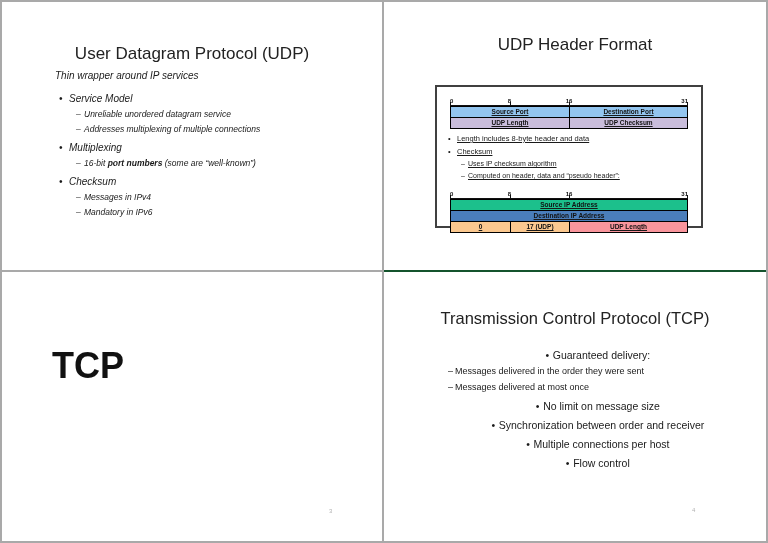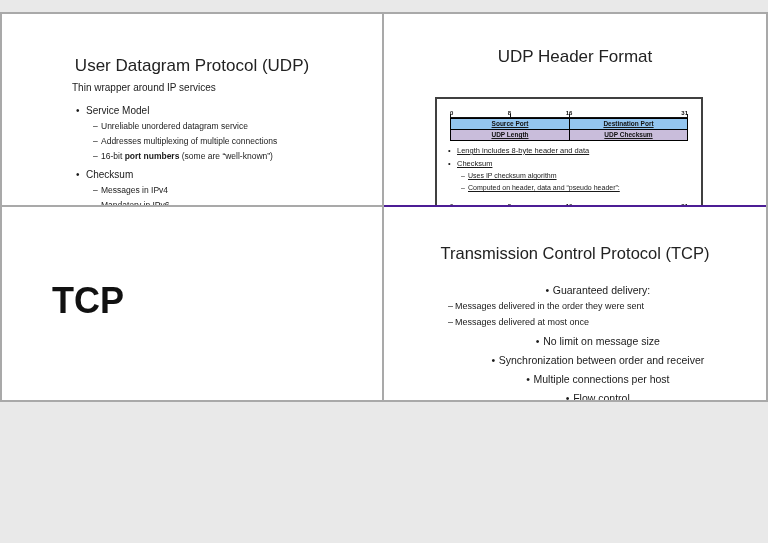--- a/index.html
+++ b/index.html
@@ -1,37 +1,37 @@
 <!DOCTYPE html>
 <html><head>
 <meta charset="utf-8">
 <style>
   html,body { margin:0; padding:0; background:#e9e9e9; font-family:"Liberation Sans", sans-serif; }
   .page {
-    position:relative; width:768px; height:390px; margin:12px auto;
+    position:relative; width:768px; height:543px; margin:0 auto;
     background:#4c1d95; box-sizing:border-box;
     border:2px solid #a9a9a9;
     display:grid; grid-template-columns:1fr 1fr; grid-template-rows:1fr 1fr;
     color:#1a1a1a;
   }
   .quad { position:relative; box-sizing:border-box; background:#fff; overflow:hidden; }
   .quad.tl { border-right:2px solid #a9a9a9; border-bottom:2px solid #a9a9a9; }
-  .quad.tr { border-bottom:2px solid #4c1d95; }
+  .quad.tr { border-bottom:2px solid #14532d; }
   .quad.bl { border-right:2px solid #a9a9a9; }
 
   .slide-title {
     position:absolute; left:0; right:0; margin:0; text-align:center;
     font-size:17px; font-weight:400; color:#222; letter-spacing:0;
   }
   .tl .slide-title { top:42px; }
   .tr .slide-title { top:33px; }
   .br .slide-title { top:37px; font-size:16.5px;text-align:center; }
 
   
-  .tl-body { position:absolute; left:70px; top:68px; right:10px; }
+  .tl-body { position:absolute; left:53px; top:68px; right:10px;font-style:italic; }
   .intro { margin:0 0 10px 0; font-size:10px; line-height:12px; }
   .li { white-space:nowrap; }
   .l1 { font-size:10px; line-height:13px; margin-top:6px; padding-left:4px; }
   .l2 { font-size:8.5px; line-height:12px; margin-top:3px; padding-left:21px; }
   .mk  { display:inline-block; width:10px; }
   .mk2 { display:inline-block; width:8px; }
 
   
   .diagram-box {
     position:absolute; left:51px; top:83px; width:268px; height:143px;
@@ -98,20 +98,21 @@
 
   <section class="quad tl">
     <h1 class="slide-title">User Datagram Protocol (UDP)</h1>
     <div class="tl-body">
       <p class="intro">Thin wrapper around IP services</p>
 
       <div class="li l1"><span class="mk">•</span><span>Service Model</span></div>
       <div class="li l2"><span class="mk2">–</span><span>Unreliable unordered datagram service</span></div>
       <div class="li l2"><span class="mk2">–</span><span>Addresses multiplexing of multiple connections</span></div>
 
+      <div class="li l1"><span class="mk">•</span><span>Multiplexing</span></div>
       <div class="li l2"><span class="mk2">–</span><span><span>16-bit </span><b>port numbers</b><span> (some are “well-known”)</span></span></div>
 
       <div class="li l1"><span class="mk">•</span><span>Checksum</span></div>
       <div class="li l2"><span class="mk2">–</span><span>Messages in IPv4</span></div>
       <div class="li l2"><span class="mk2">–</span><span>Mandatory in IPv6</span></div>
     </div>
   </section>
 
   <section class="quad tr">
     <h1 class="slide-title">UDP Header Format</h1>

